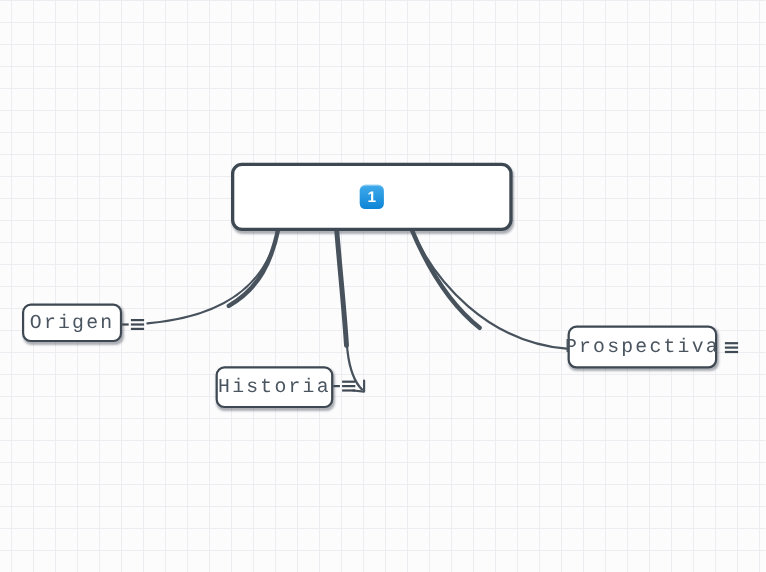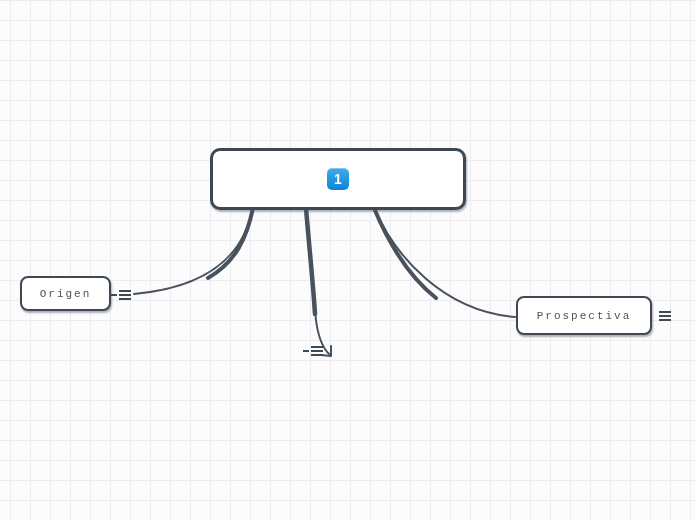--- a/index.html
+++ b/index.html
@@ -18,21 +18,21 @@
   .node{
     position:absolute;box-sizing:border-box;background:#ffffff;
     border:2.5px solid #3d4852;display:flex;align-items:center;justify-content:center;
     box-shadow:1px 2px 2px rgba(73,80,92,0.45);
     color:#4a5560;cursor:pointer;
   }
   .node.root{
     left:210px;top:148px;width:256px;height:62px;border-radius:10px;border-width:3px;
     font-size:20px;letter-spacing:2.5px;gap:9px;
   }
-  .node.child{font-size:11px;letter-spacing:2px;border-radius:8px;}
+  .node.child{font-size:18px;letter-spacing:2px;border-radius:8px;}
   .node.origen{left:20px;top:276px;width:91px;height:35px;}
   .node.historia{left:196px;top:333px;width:107px;height:38px;}
   .node.prospectiva{left:516px;top:296px;width:136px;height:39px;text-align:right;}
   .badge{
     width:22px;height:22px;border-radius:5px;flex:0 0 auto;
     background:linear-gradient(180deg,#41abec 0%,#0d84d6 100%);
     box-shadow:inset 0 1px 0 rgba(255,255,255,0.35);
     color:#ffffff;font-family:"Liberation Sans",sans-serif;font-weight:bold;font-size:14px;
     display:flex;align-items:center;justify-content:center;letter-spacing:0;
   }
@@ -64,20 +64,23 @@
   </svg>
 
   <div class="node root">
     <span class="badge">1</span>
   </div>
 
   <div class="node child origen">
     <span class="label">Origen</span>
   </div>
 
+  <div class="node child historia">
+    <span class="label">Historia</span>
+  </div>
 
   <div class="node child prospectiva">
     <span class="label">Prospectiva</span>
   </div>
 
   <div class="handle h-origen">
     <span class="dash"></span>
     <span class="bars">
         <span></span>
         <span></span>

